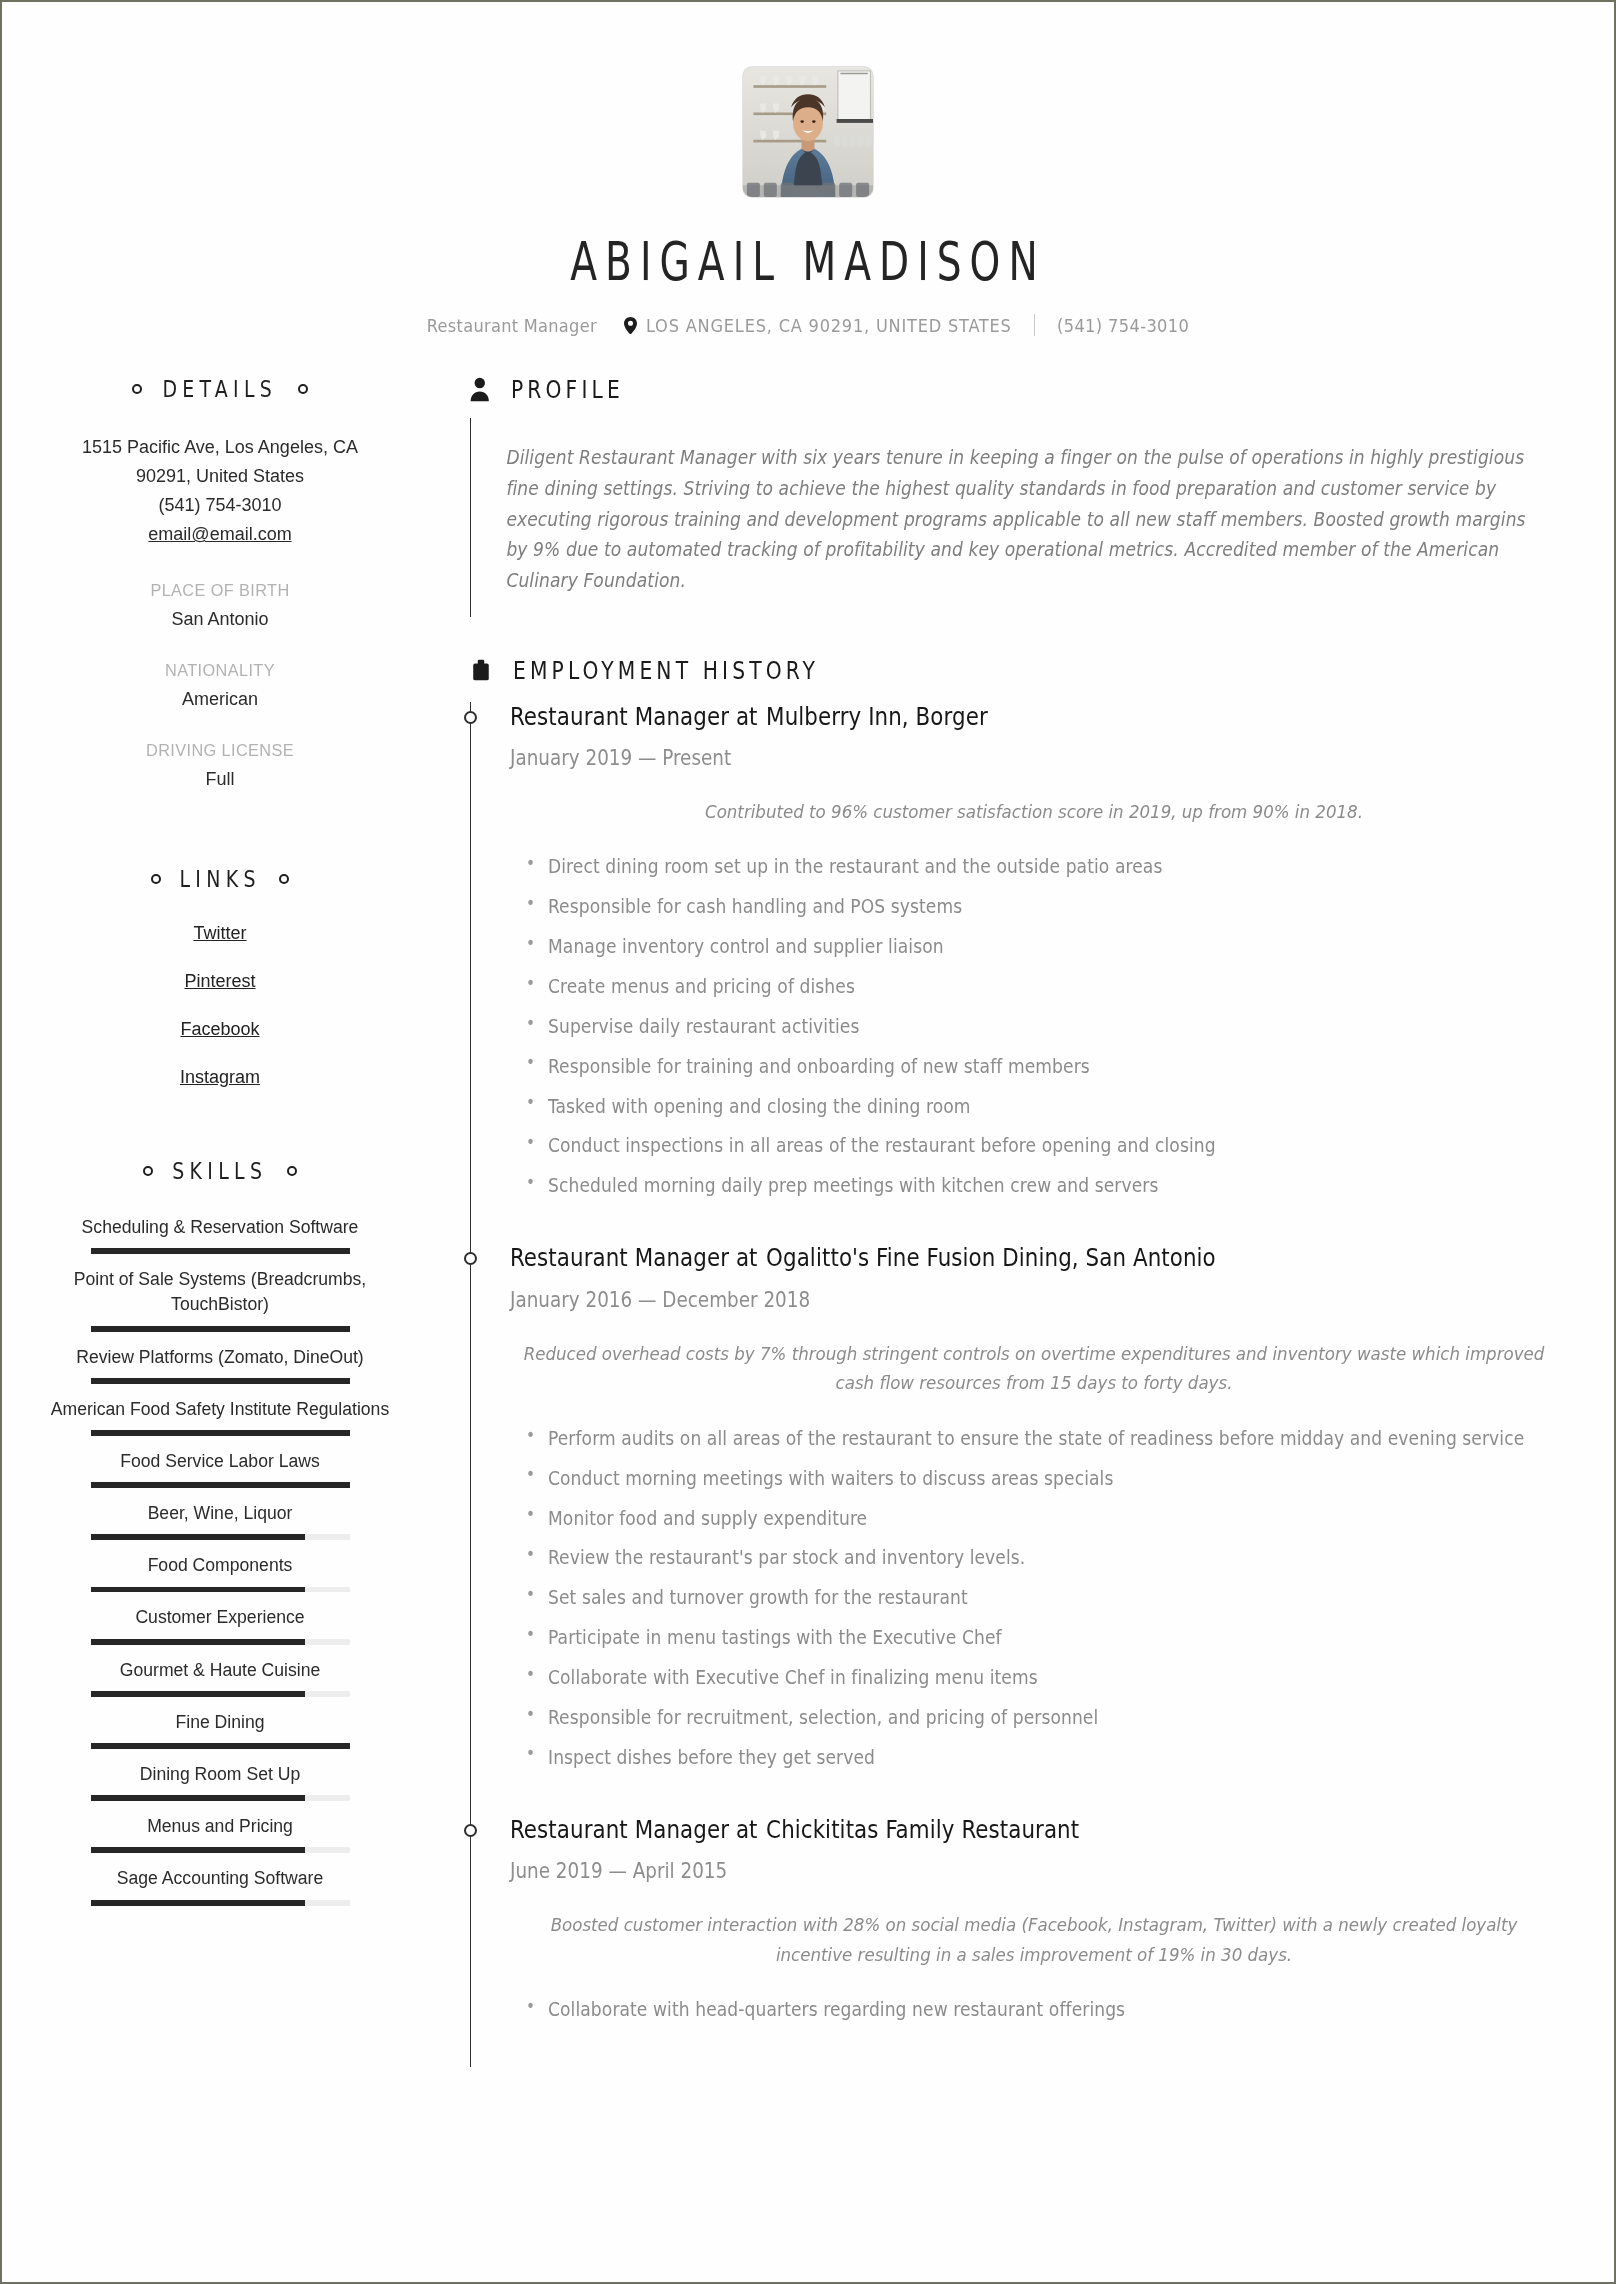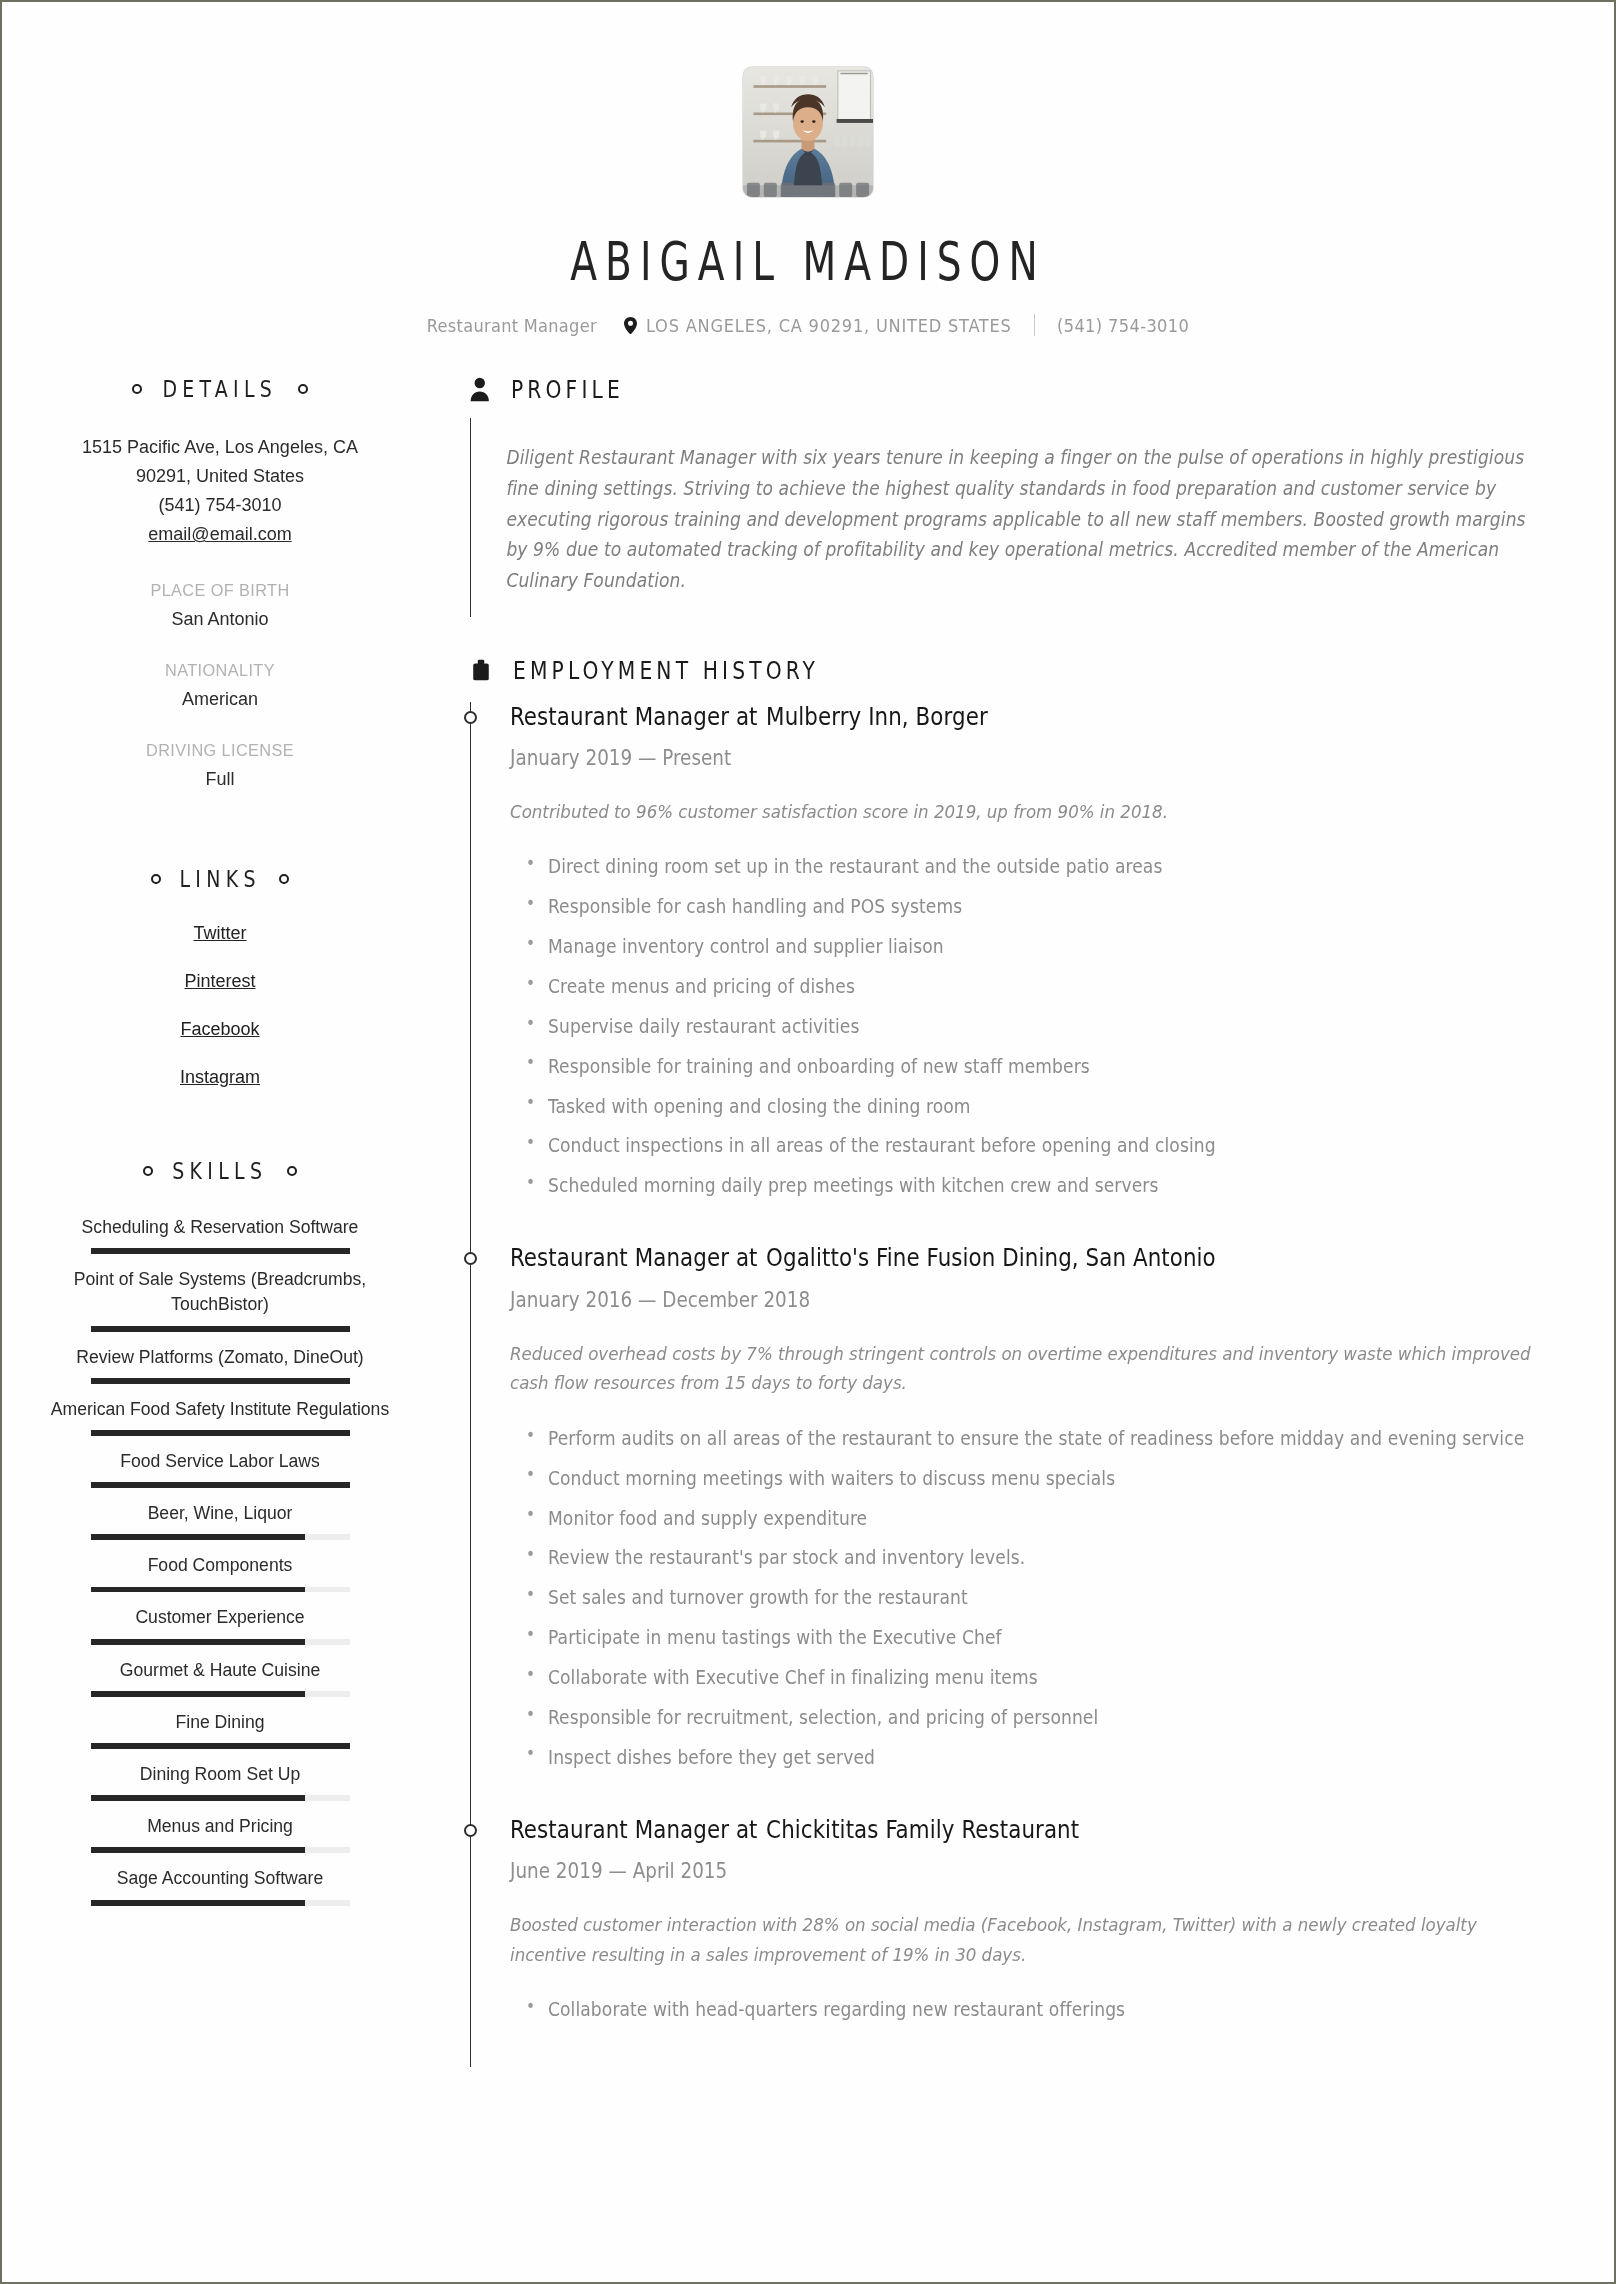--- a/index.html
+++ b/index.html
@@ -243,20 +243,21 @@
     transform: scaleX(0.95);
     transform-origin: left center;
   }
   .job .summary {
     margin-top: 27px;
     font-family: "Liberation Sans Narrow", "DejaVu Sans Condensed", "Liberation Sans", sans-serif;
     font-style: italic;
     font-size: 18.5px;
     line-height: 1.62;
     color: #8b8b8b;
+    text-align: center;
   }
   .job ul {
     margin: 23.4px 0 0 0;
     padding-left: 38px;
     list-style: none;
   }
   .job ul li {
     position: relative;
     font-family: "Liberation Sans Narrow", "DejaVu Sans Condensed", "Liberation Sans", sans-serif;
     font-size: 19px;
@@ -558,21 +559,21 @@
                 <li>Scheduled morning daily prep meetings with kitchen crew and servers</li>
               </ul>
             </div>
             <div class="job">
               <span class="dot"></span>
               <div class="role"><span>Restaurant Manager at</span><span class="emp">Ogalitto's Fine Fusion Dining, San Antonio</span></div>
               <div class="dates">January 2016 — December 2018</div>
               <div class="summary">Reduced overhead costs by 7% through stringent controls on overtime expenditures and inventory waste which improved cash flow resources from 15 days to forty days.</div>
               <ul>
                 <li>Perform audits on all areas of the restaurant to ensure the state of readiness before midday and evening service</li>
-                <li>Conduct morning meetings with waiters to discuss menu specials</li>
+                <li>Conduct morning meetings with waiters to discuss areas specials</li>
                 <li>Monitor food and supply expenditure</li>
                 <li>Review the restaurant's par stock and inventory levels.</li>
                 <li>Set sales and turnover growth for the restaurant</li>
                 <li>Participate in menu tastings with the Executive Chef</li>
                 <li>Collaborate with Executive Chef in finalizing menu items</li>
                 <li>Responsible for recruitment, selection, and pricing of personnel</li>
                 <li>Inspect dishes before they get served</li>
               </ul>
             </div>
             <div class="job">

